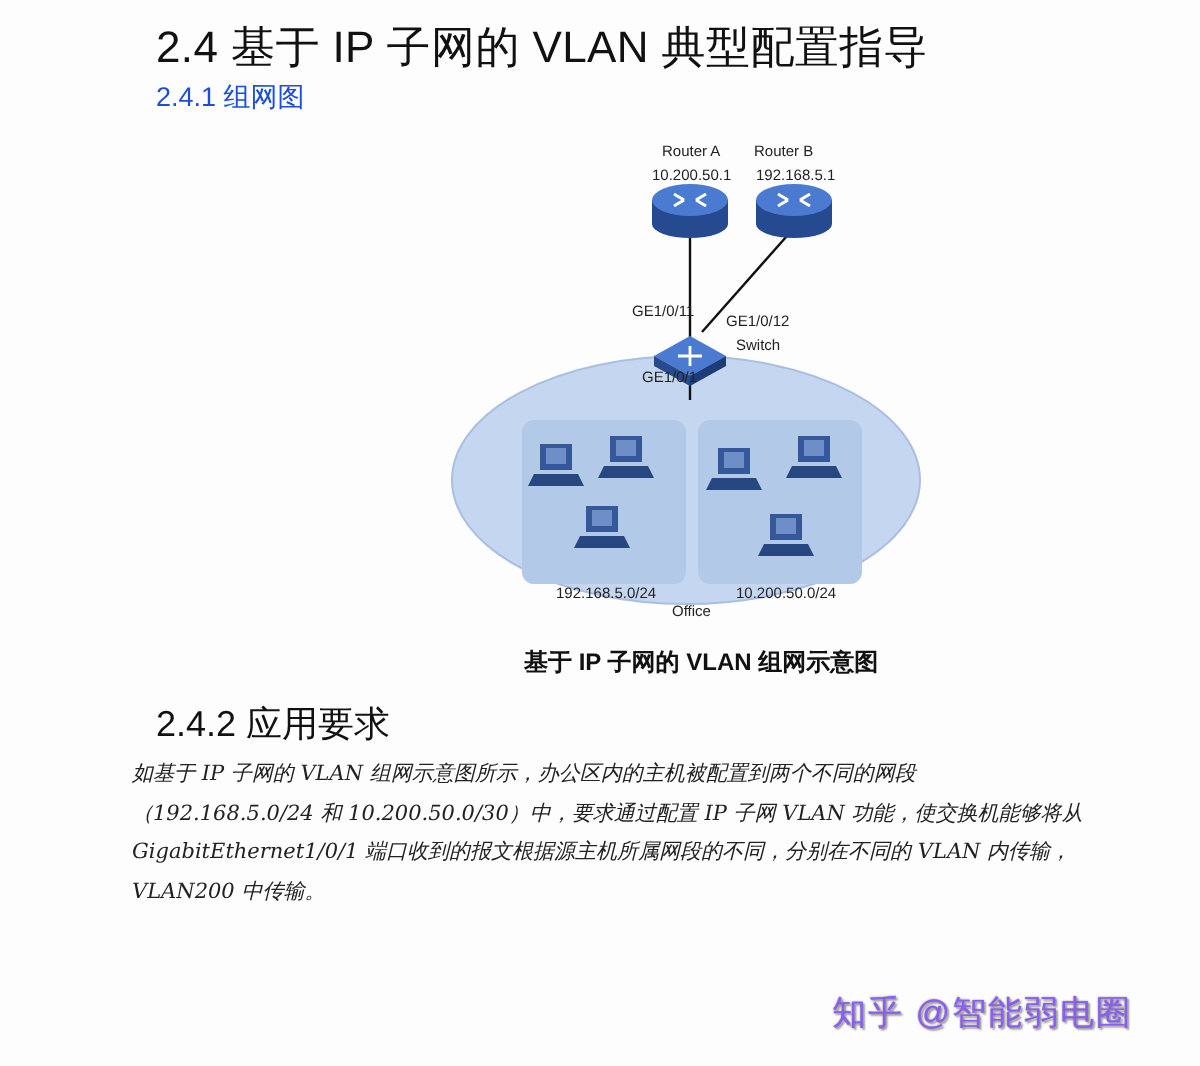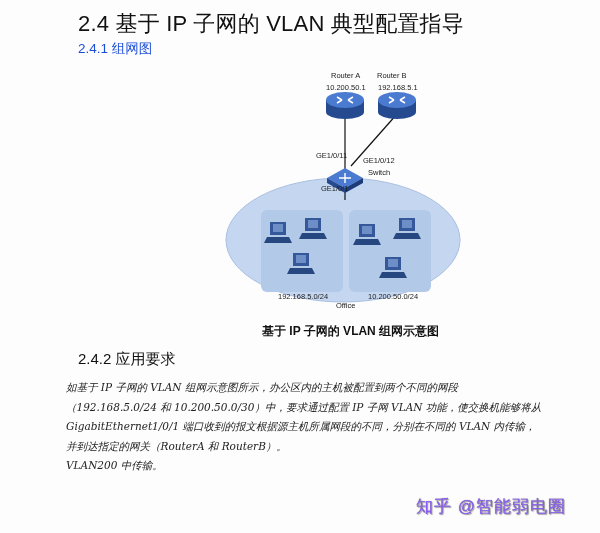--- a/index.html
+++ b/index.html
@@ -1,20 +1,20 @@
 <!DOCTYPE html>
 <html><head>
 <meta charset="utf-8">
 <style>
   html, body { margin:0; padding:0; }
   body { width:600px; height:533px; background:#fdfdfd; position:relative; overflow:hidden;
          font-family:"Liberation Sans","DejaVu Sans",sans-serif; color:#222; }
   .h1 { position:absolute; left:78px; top:9px; font-size:22px; color:#111; letter-spacing:0.2px; }
   .h2 { position:absolute; left:78px; top:40px; font-size:13.5px; color:#1d4ed8; }
-  .h2b { position:absolute; left:78px; top:350px; font-size:15px; color:#111; }
+  .h2b { position:absolute; left:78px; top:350px; font-size:18px; color:#111; }
   .diagram { position:absolute; left:215px; top:60px; width:260px; height:260px; }
   .caption { position:absolute; left:262px; top:323px; font-size:12px; font-weight:bold; color:#111; }
   .para { position:absolute; left:66px; width:510px; font-family:"DejaVu Serif","Liberation Serif",serif;
           font-size:10.5px; color:#222; line-height:19.5px;font-style:italic; }
   .para p { margin:0; white-space:nowrap; }
   .watermark { position:absolute; left:416px; top:495px; font-size:17px; color:#8b5cf6;
                text-shadow: 0 0 1px #777, 1px 1px 1px #999; letter-spacing:1px; }
   .lbl { font-family:"Liberation Sans",sans-serif; font-size:7.5px; fill:#222; }
 </style>
 </head>
@@ -103,17 +103,16 @@
 </div>
 
 <div class="caption">基于 IP 子网的 VLAN 组网示意图</div>
 
 <div class="h2b">2.4.2  应用要求</div>
 
 <div class="para" style="top:378px;">
   <p>如基于  IP  子网的  VLAN  组网示意图所示，办公区内的主机被配置到两个不同的网段</p>
   <p>（192.168.5.0/24  和  10.200.50.0/30）中，要求通过配置  IP  子网  VLAN  功能，使交换机能够将从</p>
   <p>GigabitEthernet1/0/1 端口收到的报文根据源主机所属网段的不同，分别在不同的  VLAN  内传输，</p>
-  <p>并到达指定的网关（RouterA 和 RouterB）。</p>
   <p>VLAN200 中传输。</p>
 </div>
 
 <div class="watermark">知乎 @智能弱电圈</div>
 
 </body></html>

